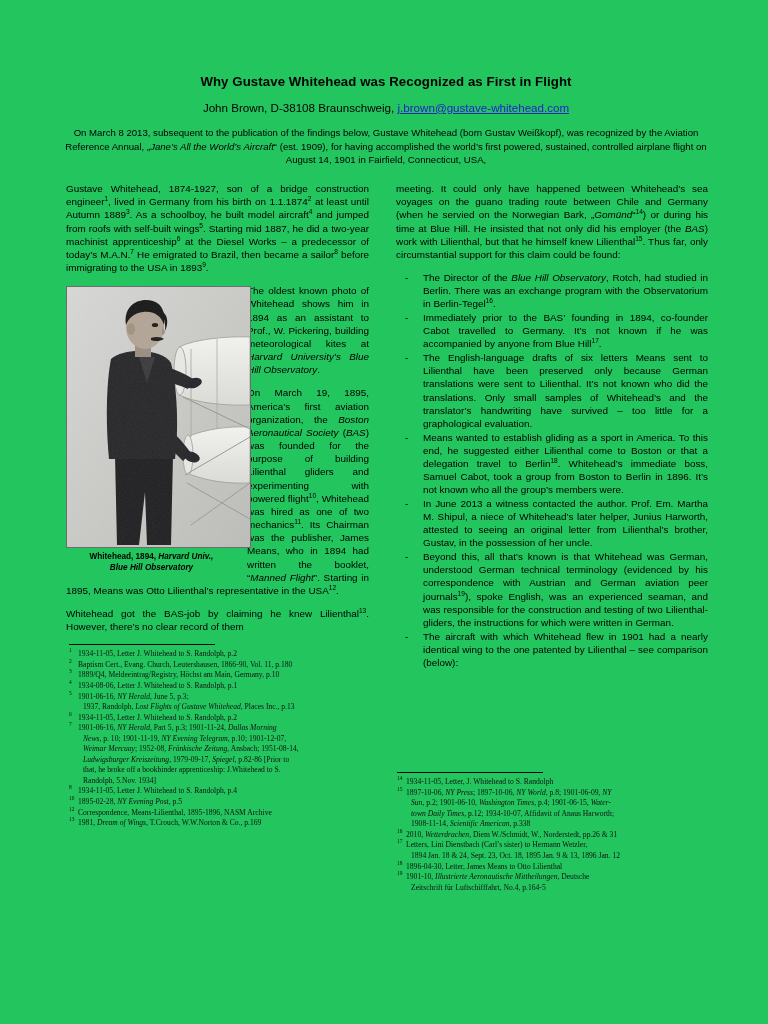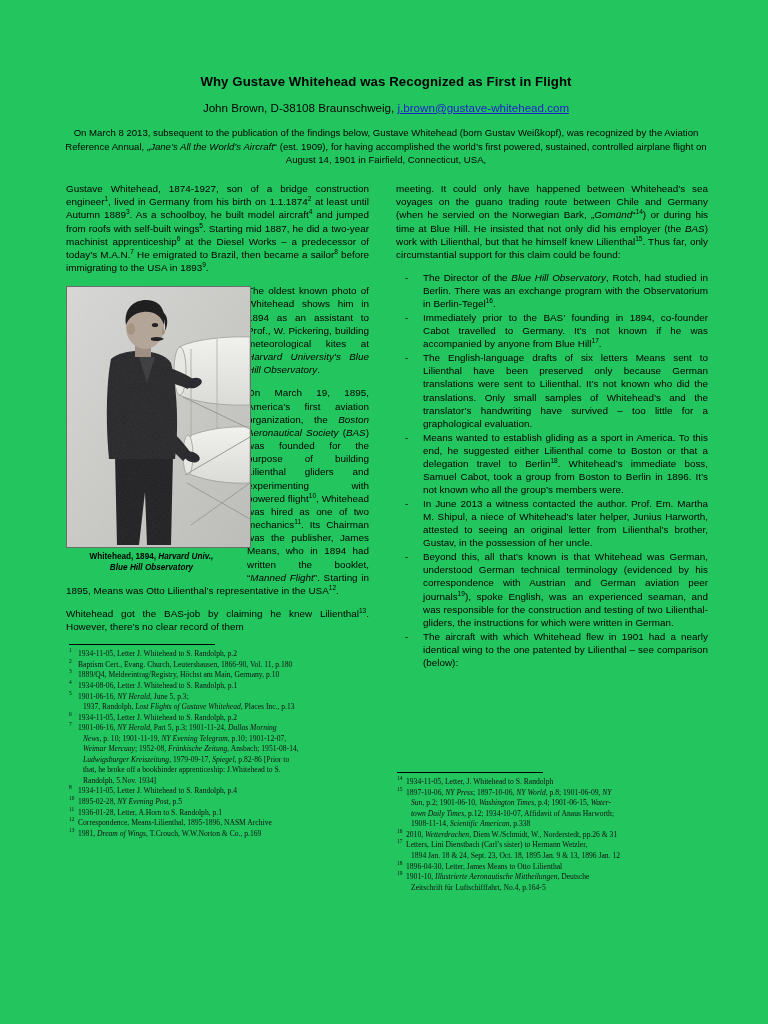--- a/index.html
+++ b/index.html
@@ -275,21 +275,20 @@
     <div id="fn-left-list">
         <div class="fn"><span class="num">1</span><span><span>1934-11-05, Letter J. Whitehead to S. Randolph, p.2</span></span></div>
         <div class="fn"><span class="num">2</span><span><span>Baptism Cert., Evang. Church, Leutershausen, 1866-90, Vol. 11, p.180</span></span></div>
         <div class="fn"><span class="num">3</span><span><span>1889/Q4,  Meldeeintrag/Registry, Höchst am Main, Germany, p.10</span></span></div>
         <div class="fn"><span class="num">4</span><span><span>1934-08-06, Letter J. Whitehead to S. Randolph, p.1</span></span></div>
         <div class="fn"><span class="num">5</span><span><span>1901-06-16, </span><span class="it">NY Herald</span><span>, June 5, p.3;</span></span><span class="cont"><span>1937, Randolph, </span><span class="it">Lost Flights of Gustave Whitehead</span><span>, Places Inc., p.13</span></span></div>
         <div class="fn"><span class="num">6</span><span><span>1934-11-05, Letter J. Whitehead to S. Randolph, p.2</span></span></div>
         <div class="fn"><span class="num">7</span><span><span>1901-06-16, </span><span class="it">NY Herald</span><span>, Part 5, p.3; 1901-11-24, </span><span class="it">Dallas Morning</span></span><span class="cont"><span class="it">News</span><span>, p. 10; 1901-11-19, </span><span class="it">NY Evening Telegram</span><span>, p.10; 1901-12-07,</span></span><span class="cont"><span class="it">Weimar Mercuay</span><span>; 1952-08, </span><span class="it">Fränkische Zeitung</span><span>, Ansbach; 1951-08-14,</span></span><span class="cont"><span class="it">Ludwigsburger Kreiszeitung</span><span>, 1979-09-17, </span><span class="it">Spiegel</span><span>, p.82-86 [Prior to</span></span><span class="cont"><span>that, he broke off a bookbinder apprenticeship:  J.Whitehead to S.</span></span><span class="cont"><span>Randolph, 5.Nov. 1934]</span></span></div>
         <div class="fn"><span class="num">8</span><span><span>1934-11-05, Letter J. Whitehead to S. Randolph, p.4</span></span></div>
         <div class="fn"><span class="num">10</span><span><span>1895-02-28, </span><span class="it">NY Evening Post</span><span>, p.5</span></span></div>
-        <div class="fn"><span class="num">11</span><span><span>1936-01-28, Letter, A.Horn to S. Randolph, p.1</span></span></div>
         <div class="fn"><span class="num">12</span><span><span>Correspondence, Means-Lilienthal, 1895-1896, NASM Archive</span></span></div>
         <div class="fn"><span class="num">13</span><span><span>1981, </span><span class="it">Dream of Wings</span><span>, T.Crouch, W.W.Norton &amp; Co., p.169</span></span></div>
       </div>
   </div>
 
   <div class="fnblock fn-right">
     <div class="fn-rule fn-rule-right"></div>
     <div id="fn-right-list">
         <div class="fn"><span class="num">14</span><span><span>1934-11-05, Letter, J. Whitehead to S. Randolph</span></span></div>
         <div class="fn"><span class="num">15</span><span><span>1897-10-06, </span><span class="it">NY Press</span><span>; 1897-10-06, </span><span class="it">NY World</span><span>, p.8; 1901-06-09, </span><span class="it">NY</span></span><span class="cont"><span class="it">Sun</span><span>, p.2; 1901-06-10, </span><span class="it">Washington Times</span><span>, p.4; 1901-06-15, </span><span class="it">Water-</span></span><span class="cont"><span class="it">town Daily Times</span><span>, p.12; 1934-10-07, Affidavit of Anaus Harworth;</span></span><span class="cont"><span>1908-11-14, </span><span class="it">Scientific American</span><span>, p.338</span></span></div>

